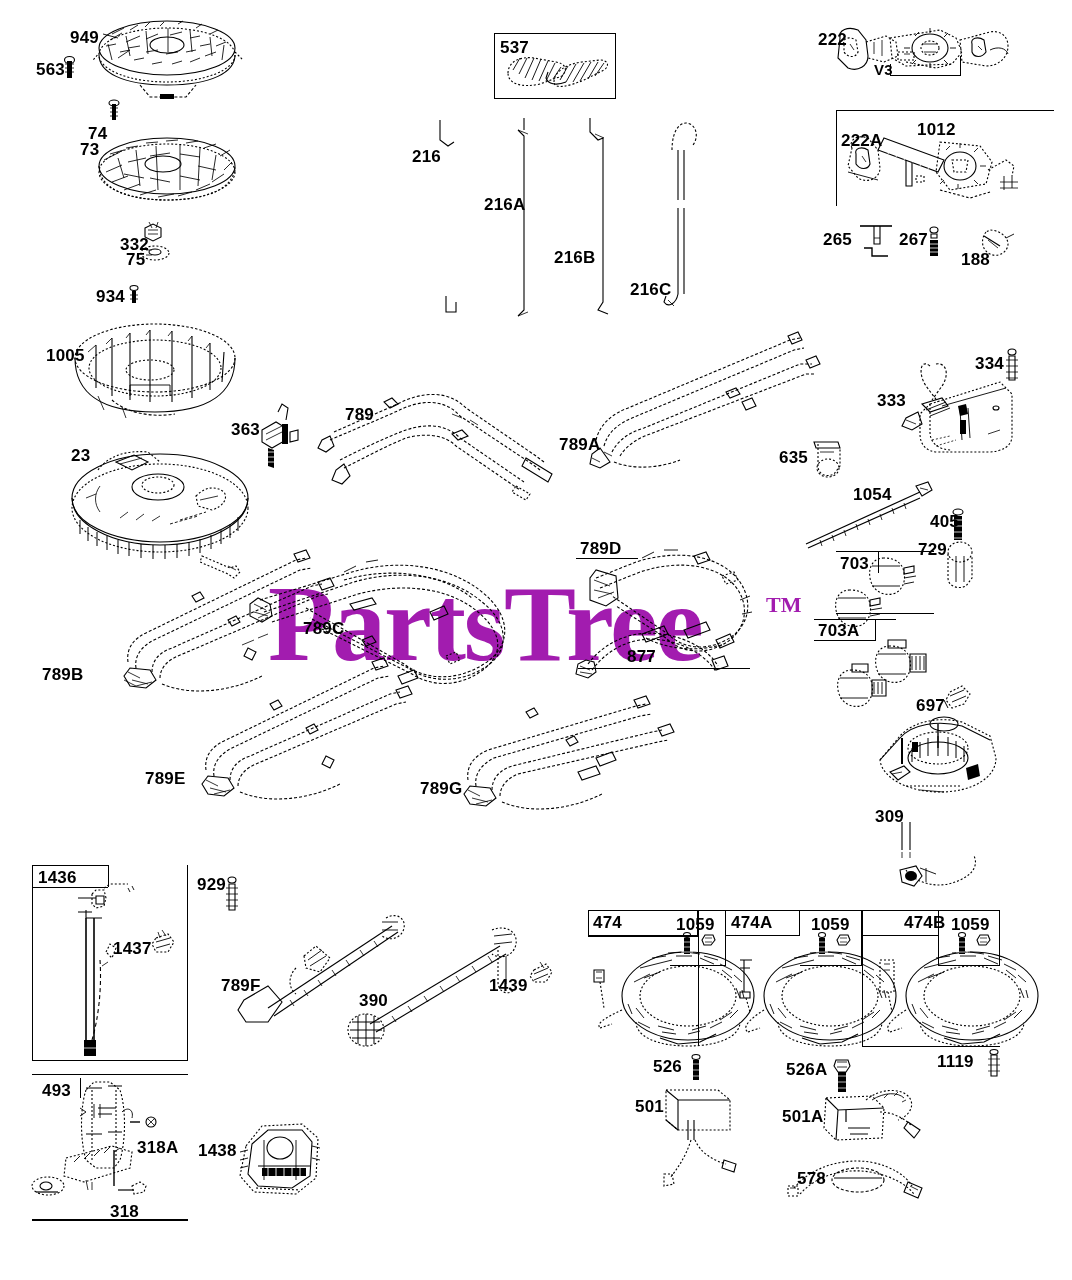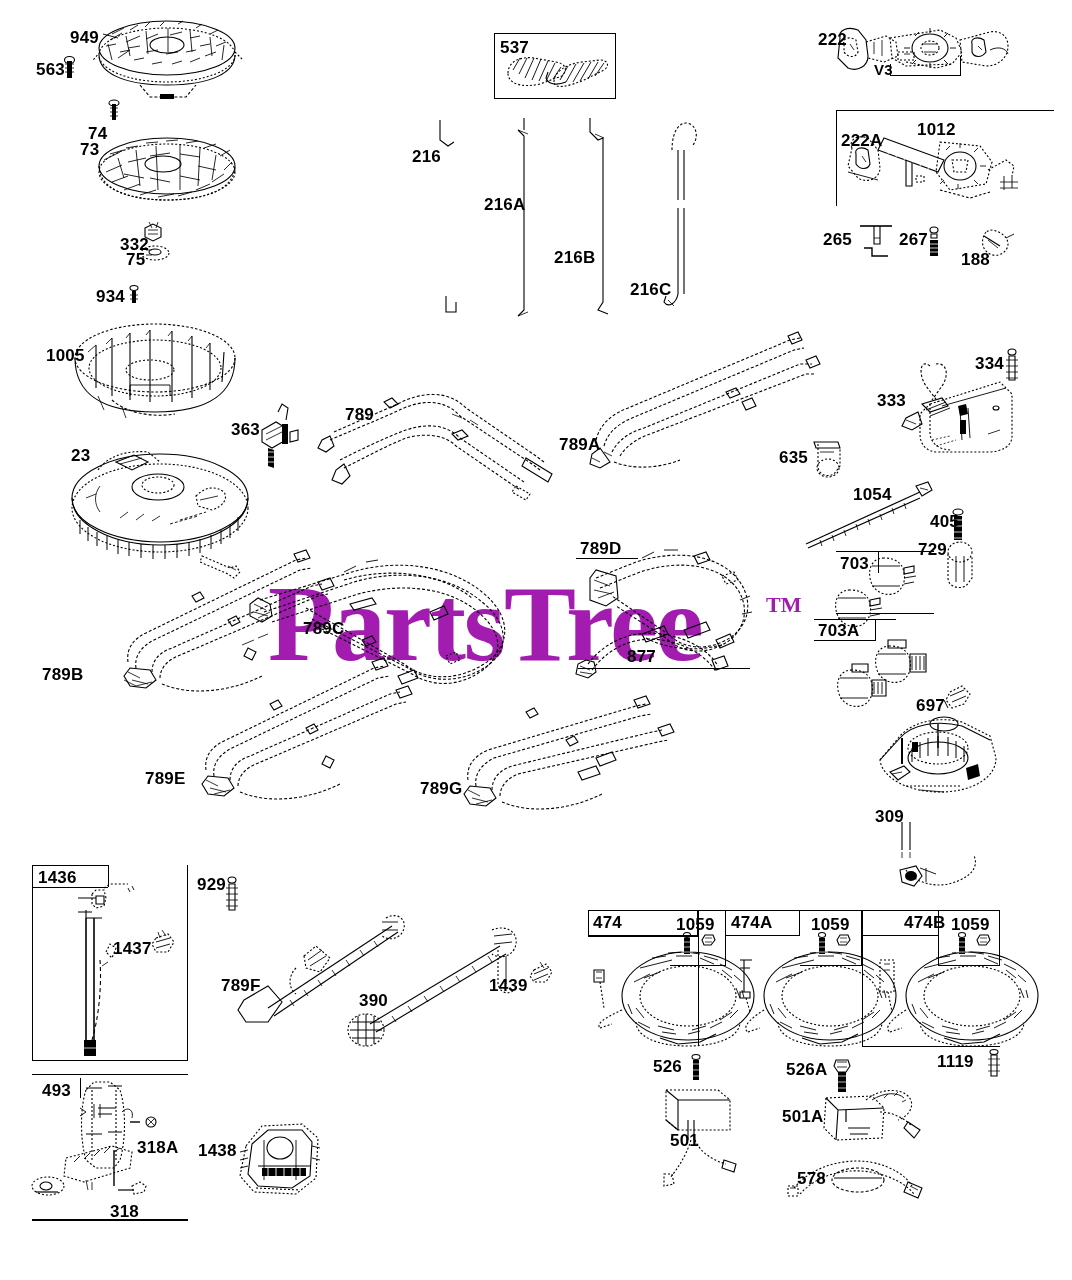--- a/index.html
+++ b/index.html
@@ -907,17 +907,17 @@
 
   <div class="lbl" style="left:593px;top:914px;">474</div>
   <div class="lbl" style="left:676px;top:916px;">1059</div>
   <div class="lbl" style="left:731px;top:914px;text-align:right;">474A</div>
   <div class="lbl" style="left:811px;top:916px;">1059</div>
   <div class="lbl" style="left:904px;top:914px;">474B</div>
   <div class="lbl" style="left:951px;top:916px;">1059</div>
   <div class="lbl" style="left:653px;top:1058px;">526</div>
   <div class="lbl" style="left:786px;top:1061px;">526A</div>
   <div class="lbl" style="left:937px;top:1053px;">1119</div>
-  <div class="lbl" style="left:670px;top:1098px;margin-top:34px;">501</div>
+  <div class="lbl" style="left:635px;top:1098px;">501</div>
   <div class="lbl" style="left:782px;top:1108px;">501A</div>
   <div class="lbl" style="left:797px;top:1170px;">578</div>
 
 </div>
 
 </body></html>

